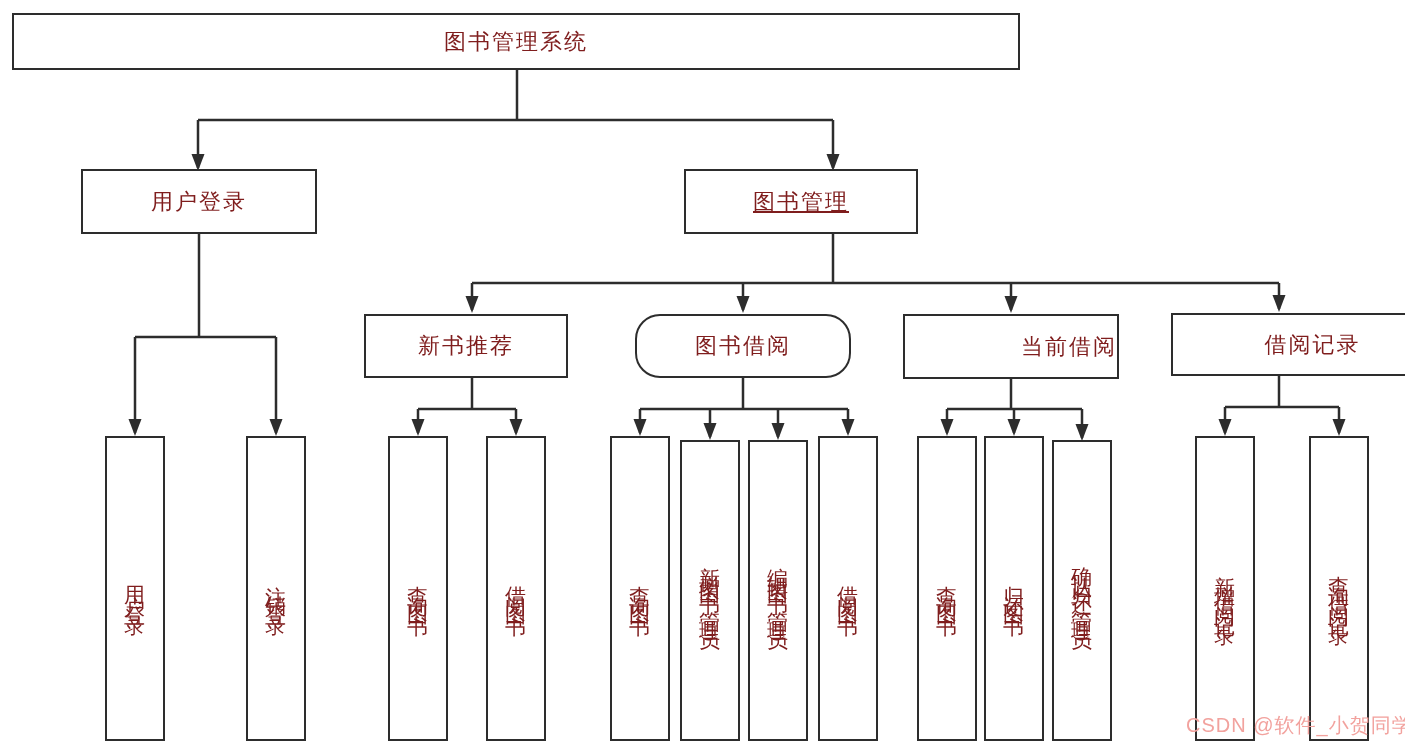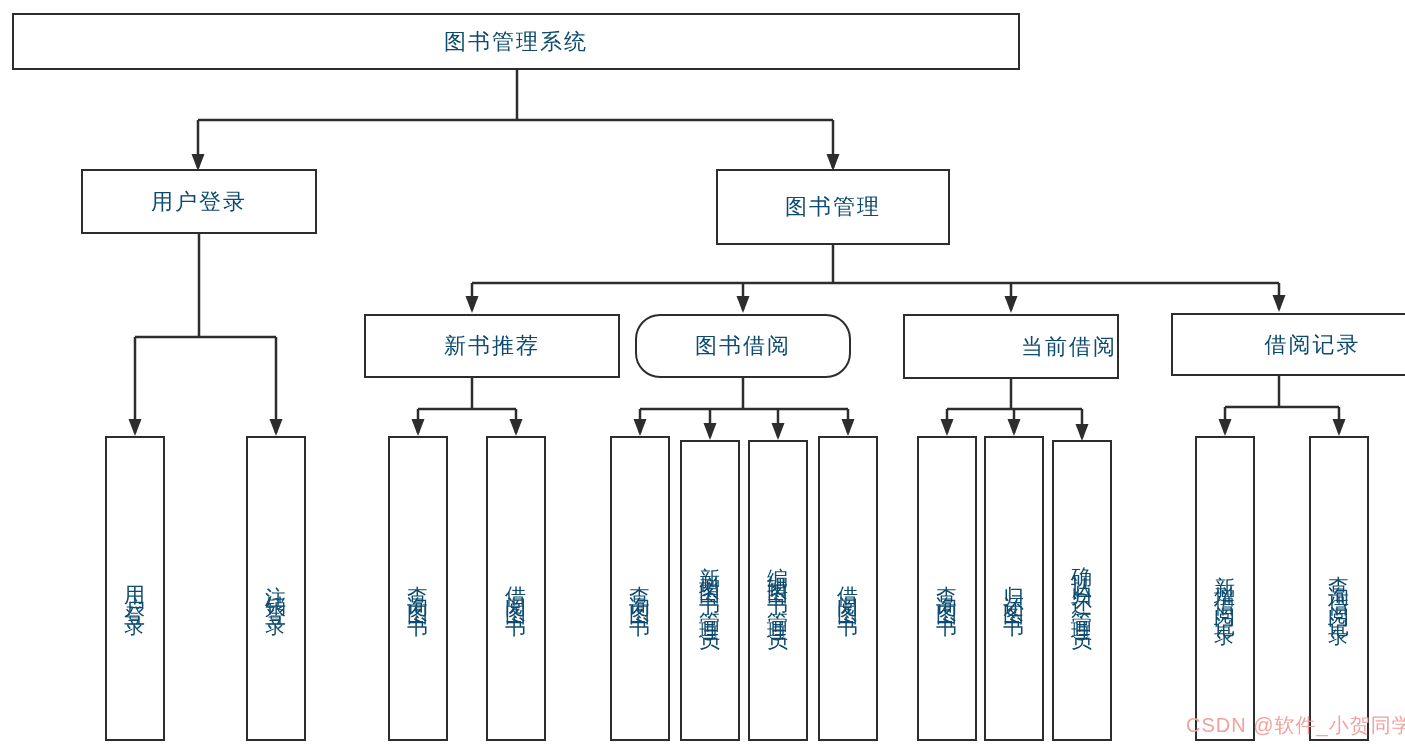--- a/index.html
+++ b/index.html
@@ -19,21 +19,21 @@
   }
   .box {
     position: absolute;
     box-sizing: border-box;
     border: 2.5px solid #2d2d2d;
     background: #ffffff;
     display: flex;
     align-items: center;
     justify-content: center;
     z-index: 2;
-    color: #0c4a6e;
+    color: #7f1d1d;
   }
   .hlabel {
     font-size: 22px;
     letter-spacing: 2px;
     white-space: nowrap;
   }
   .vtext {
     writing-mode: vertical-rl;
     text-orientation: mixed;
     font-size: 21px;
@@ -97,25 +97,25 @@
     </g>
   </svg>
 
   <div class="box" style="left:12px; top:13px; width:1008px; height:57px;">
     <span class="hlabel">图书管理系统</span>
   </div>
 
   <div class="box" style="left:81px; top:169px; width:236px; height:65px;">
     <span class="hlabel">用户登录</span>
   </div>
-  <div class="box" style="left:716px; top:169px; width:234px; height:76px;">
+  <div class="box" style="left:684px; top:169px; width:234px; height:65px;text-decoration:underline;">
     <span class="hlabel">图书管理</span>
   </div>
 
-  <div class="box" style="left:364px; top:314px; width:256px; height:64px;">
+  <div class="box" style="left:364px; top:314px; width:204px; height:64px;">
     <span class="hlabel">新书推荐</span>
   </div>
   <div class="box" style="left:635px; top:314px; width:216px; height:64px;border-radius:25px;">
     <span class="hlabel">图书借阅</span>
   </div>
   <div class="box" style="left:903px; top:314px; width:216px; height:65px;justify-content:flex-end;">
     <span class="hlabel">当前借阅</span>
   </div>
   <div class="box" style="left:1171px; top:313px; width:260px; height:63px;padding-left:23px;">
     <span class="hlabel">借阅记录</span>

